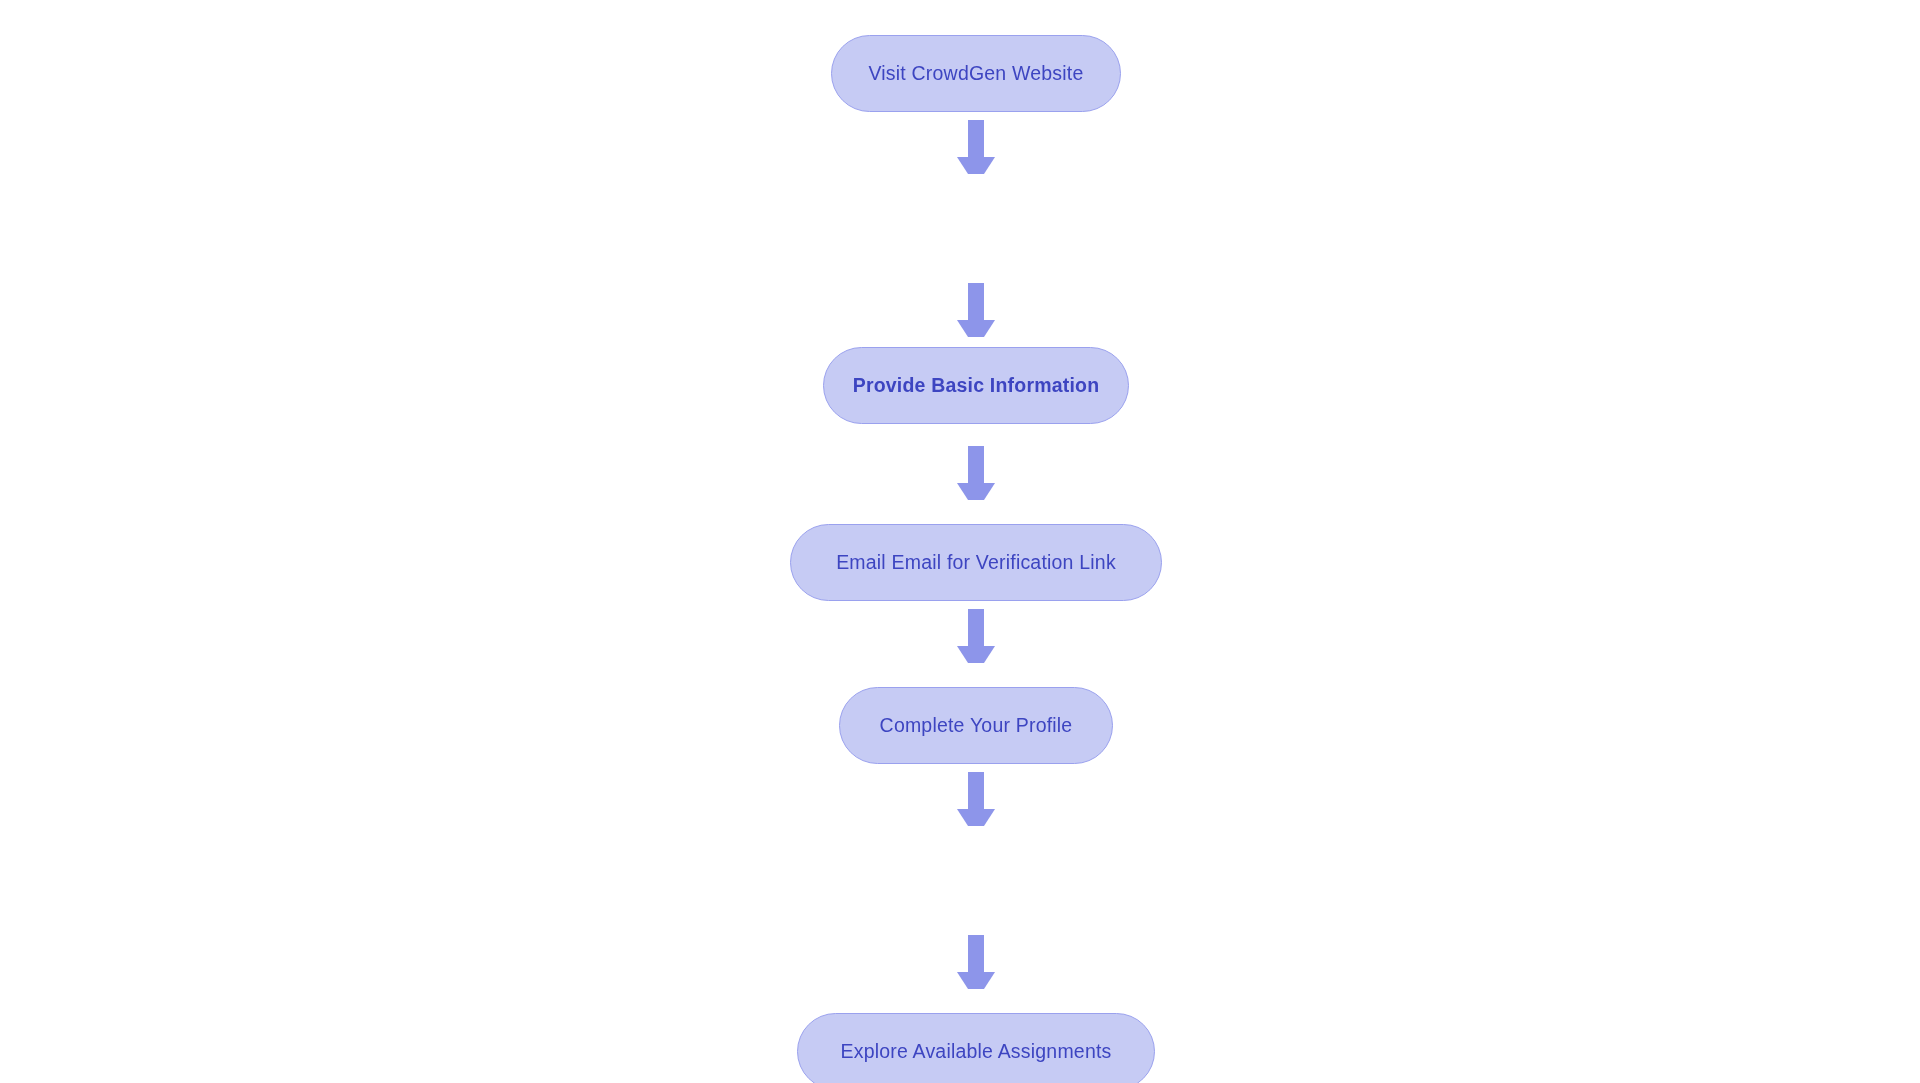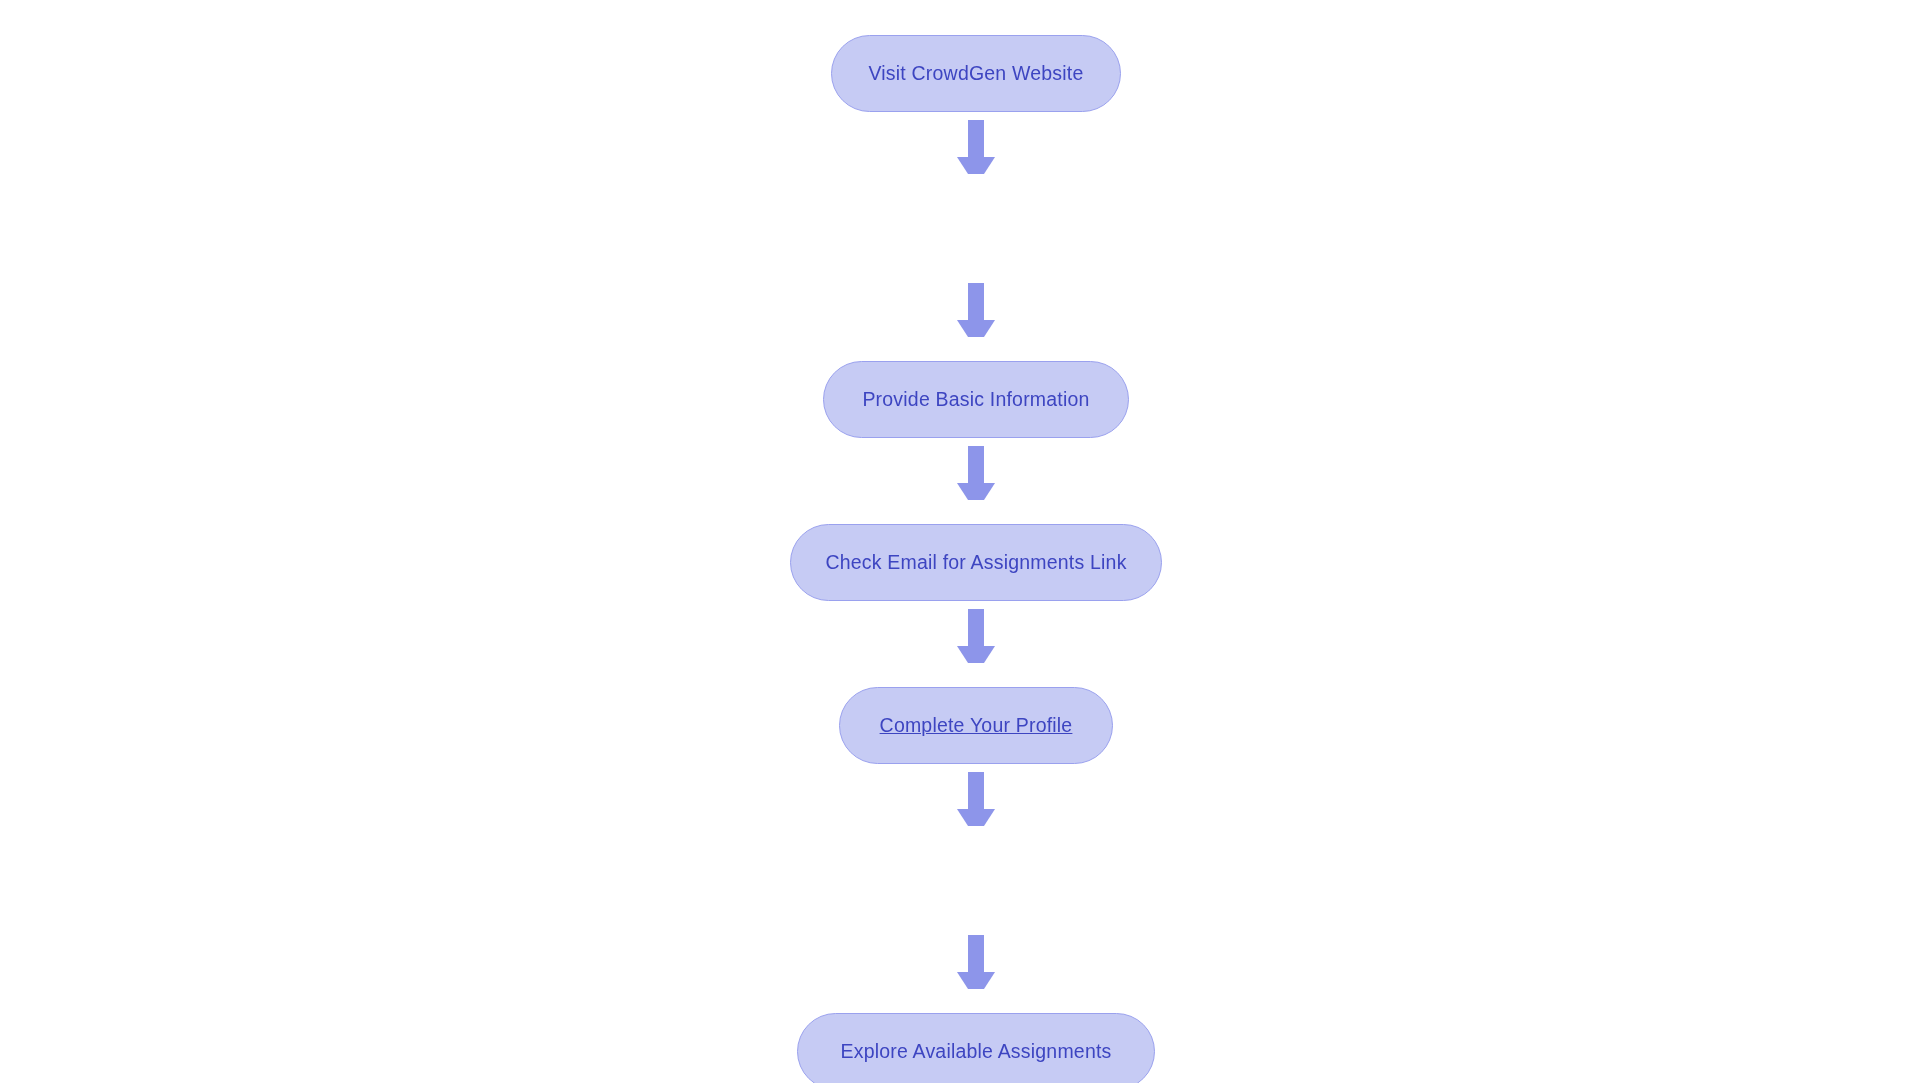--- a/index.html
+++ b/index.html
@@ -70,35 +70,35 @@
     <span class="arrow-line"></span>
     <span class="arrow-head"></span>
   </div>
 
 
   <div class="flow-arrow" style="top:259px;">
     <span class="arrow-line"></span>
     <span class="arrow-head"></span>
   </div>
 
-  <div class="flow-node" style="top:345px; left:807px; width:306px;">Provide Basic Information</div>
+  <div class="flow-node" style="top:331px; left:807px; width:306px;font-weight:bold;">Provide Basic Information</div>
 
   <div class="flow-arrow" style="top:422px;">
     <span class="arrow-line"></span>
     <span class="arrow-head"></span>
   </div>
 
-  <div class="flow-node" style="top:508px; left:774px; width:372px;">Check Email for Assignments Link</div>
+  <div class="flow-node" style="top:508px; left:774px; width:372px;">Email Email for Verification Link</div>
 
   <div class="flow-arrow" style="top:585px;">
     <span class="arrow-line"></span>
     <span class="arrow-head"></span>
   </div>
 
-  <div class="flow-node" style="top:671px; left:823px; width:274px;text-decoration:underline;">Complete Your Profile</div>
+  <div class="flow-node" style="top:671px; left:823px; width:274px;">Complete Your Profile</div>
 
   <div class="flow-arrow" style="top:748px;">
     <span class="arrow-line"></span>
     <span class="arrow-head"></span>
   </div>
 
 
   <div class="flow-arrow" style="top:911px;">
     <span class="arrow-line"></span>
     <span class="arrow-head"></span>

